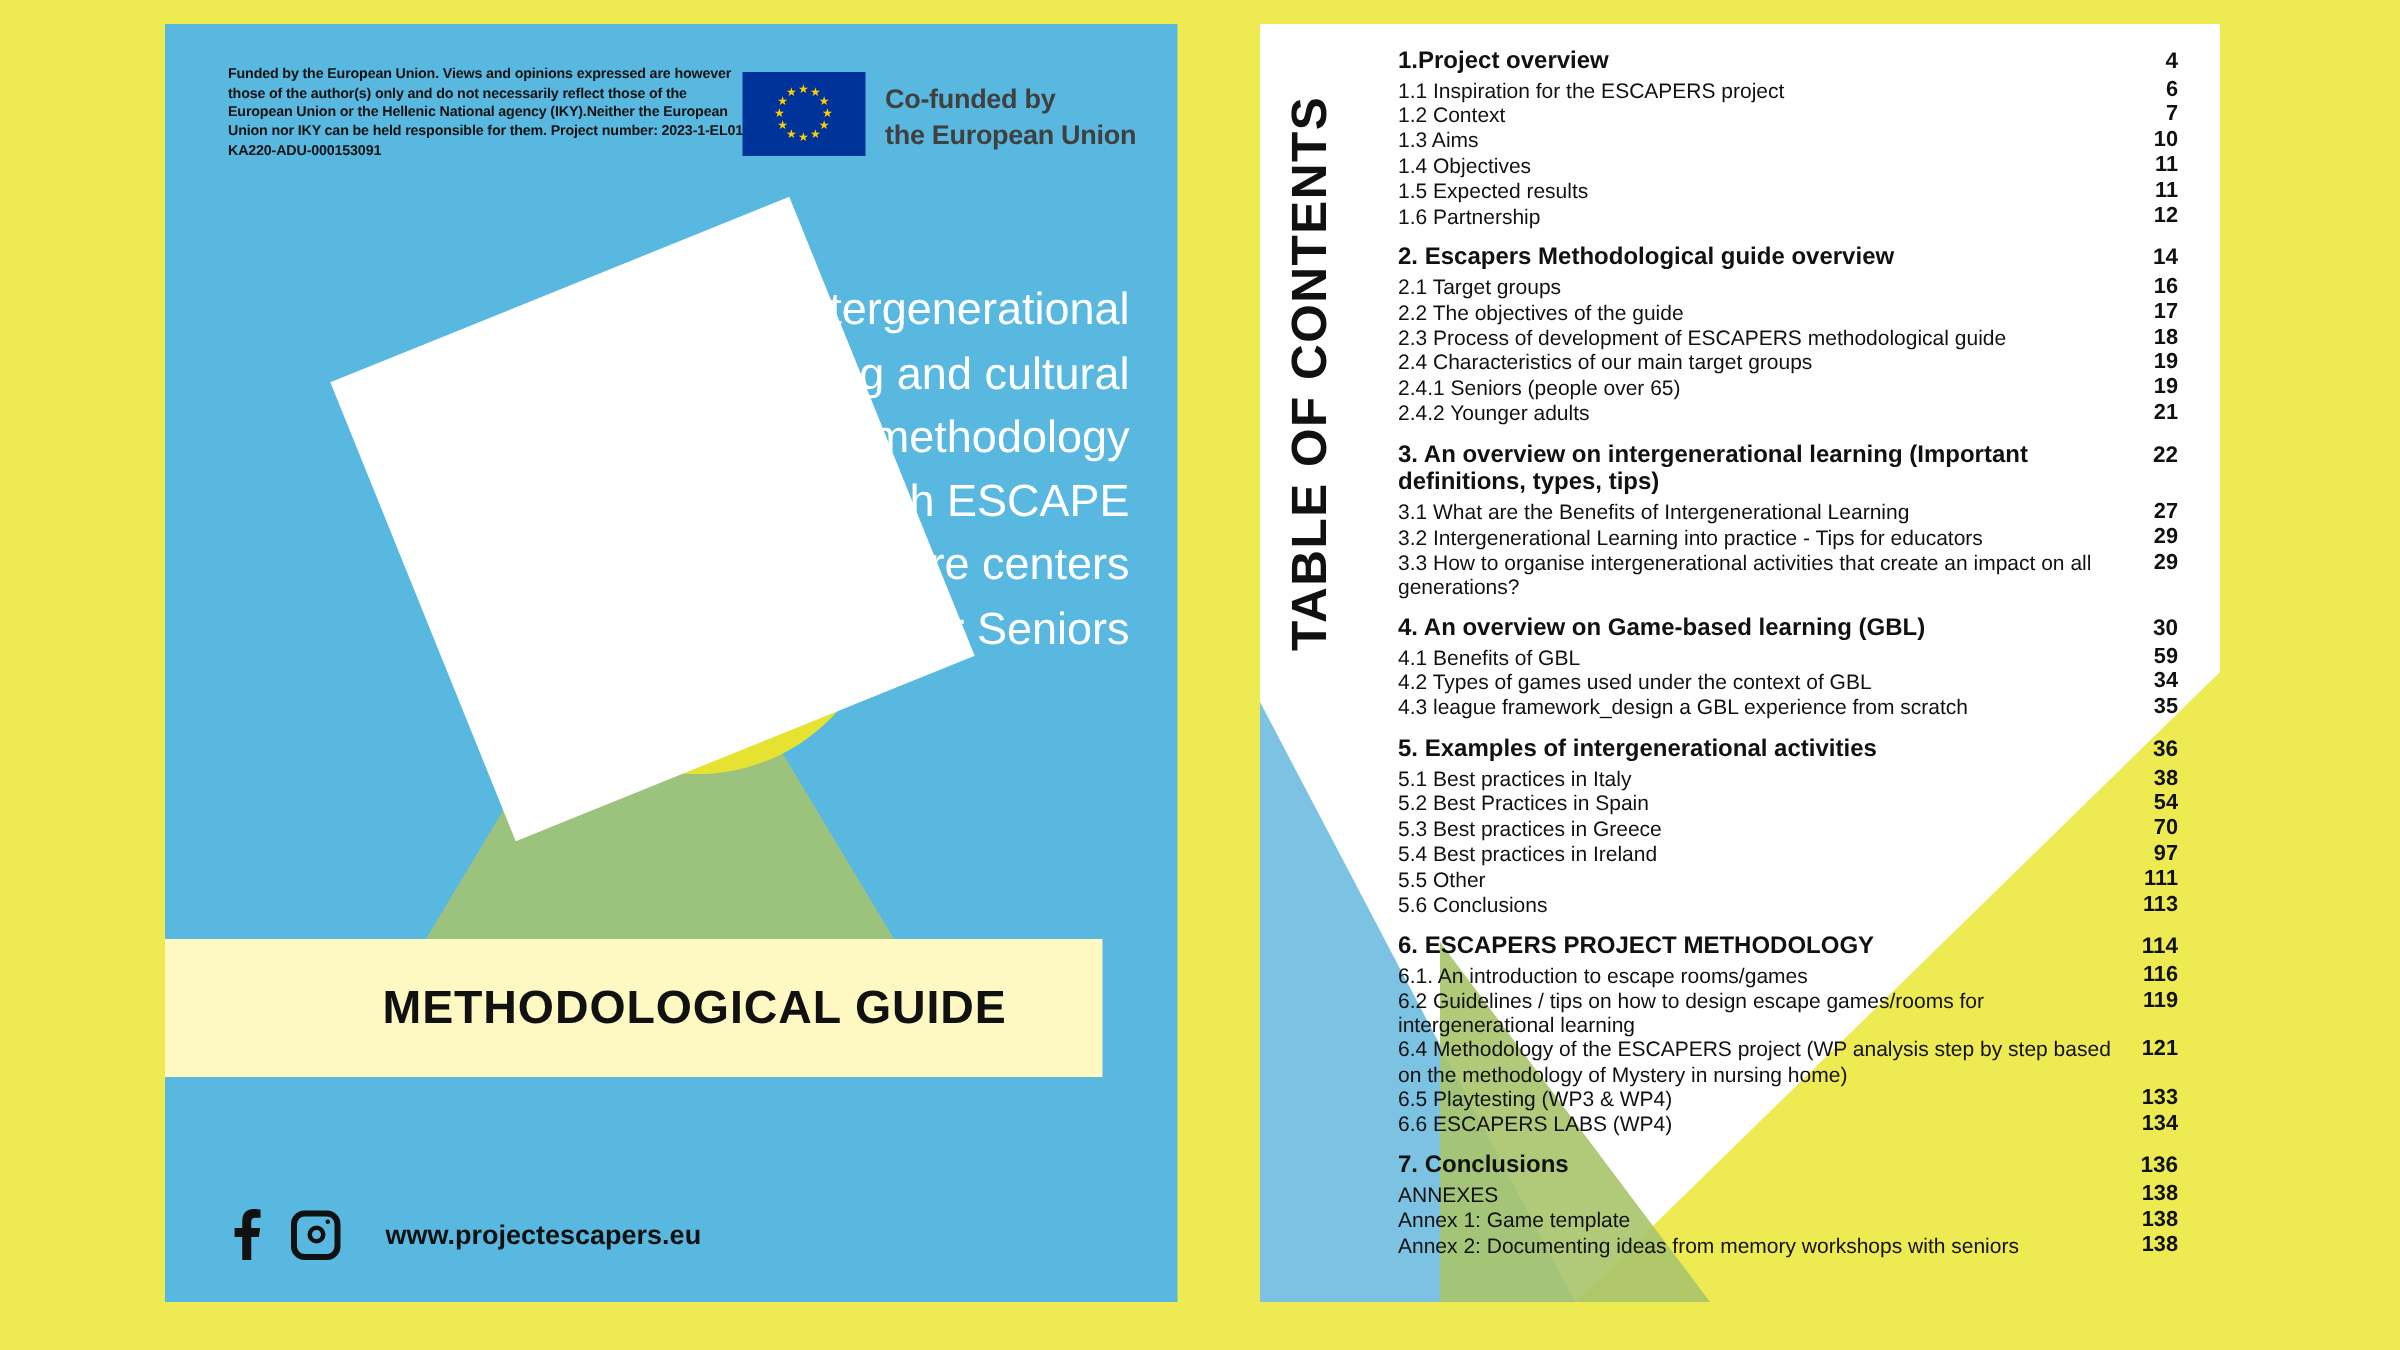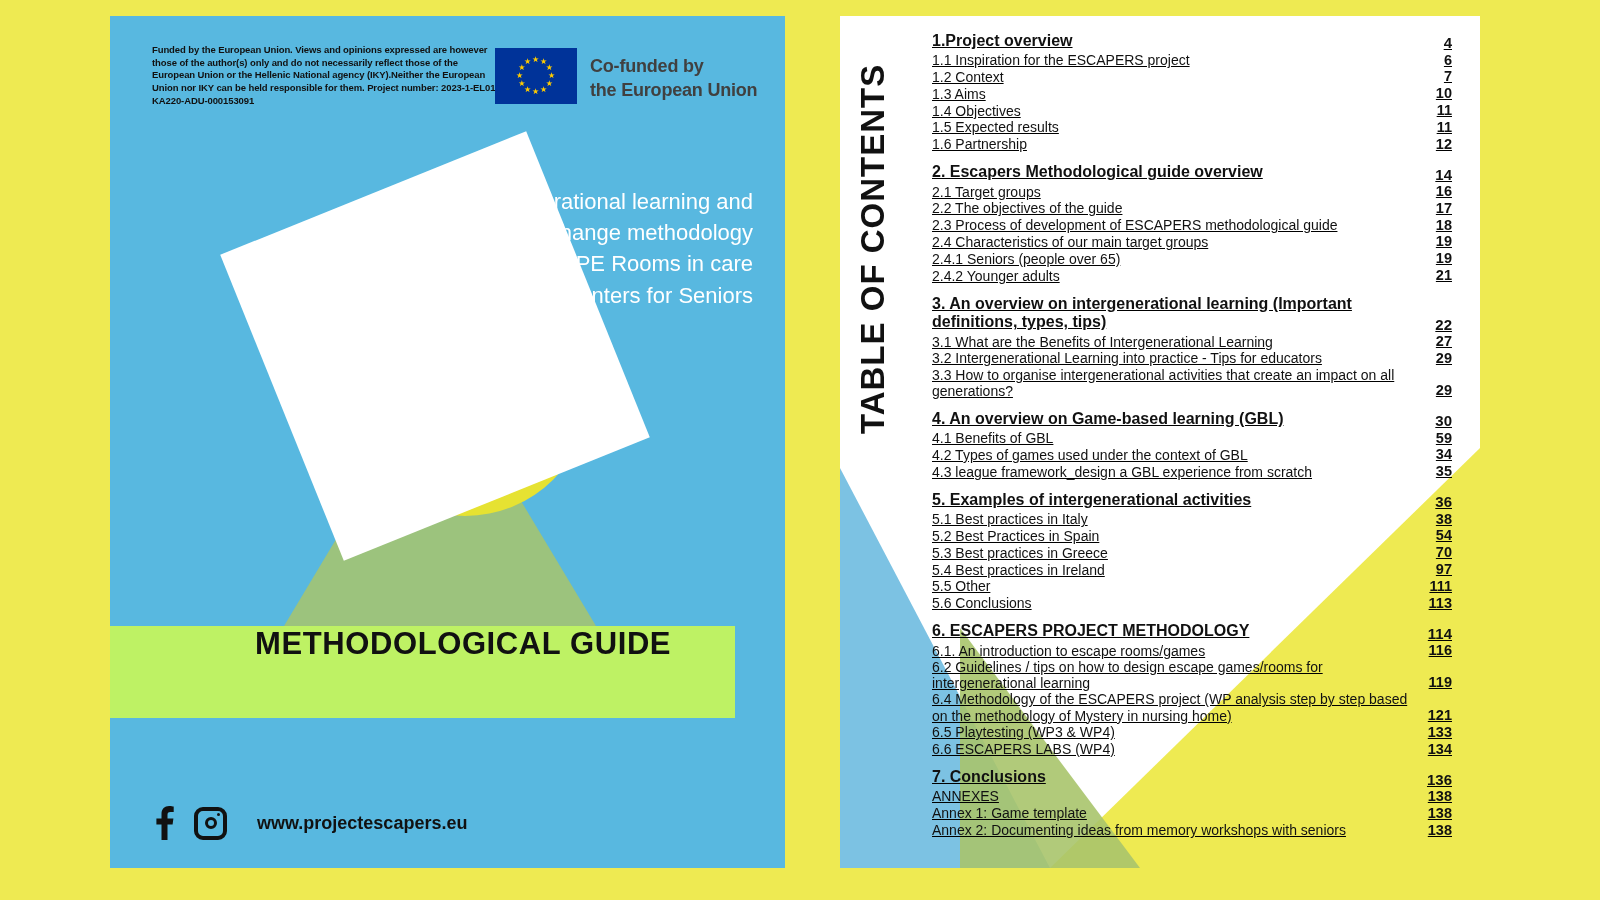--- a/index.html
+++ b/index.html
@@ -111,33 +111,34 @@
   }
   .cover-title .line2 { display: block; }
 
   .cover-subtitle {
     position: absolute;
     right: 32px;
     top: 170px;
     width: 330px;
     text-align: right;
     color: #ffffff;
-    font-size: 22px;
+    font-size: 30px;
     line-height: 1.42;
     font-weight: 500;
   }
 
   .cover-banner {
     position: absolute;
     left: 0px;
     top: 610px;
     width: 625px;
     height: 92px;
-    background: #bef264;
+    background: #fef9c3;
     display: flex;
+    align-items: center;
   }
   .cover-banner span {
     margin-left: 145px;
     font-size: 31px;
     font-weight: 800;
     color: #111;
     letter-spacing: 0.6px;
   }
 
   .cover-social {
@@ -237,23 +238,22 @@
 
   .toc-list {
     position: absolute;
     left: 92px;
     top: 16px;
     width: 520px;
   }
   .toc-group { margin-bottom: 11px; }
   .toc-row {
     display: flex;
-    align-items: flex-end;
+    align-items: flex-start;
     line-height: 1.16;
-    text-decoration: underline;
   }
   .toc-label {
     flex: 1 1 auto;
     font-size: 14px;
     color: #111;
   }
   .toc-page-num {
     flex: 0 0 42px;
     text-align: right;
     font-size: 14.5px;

